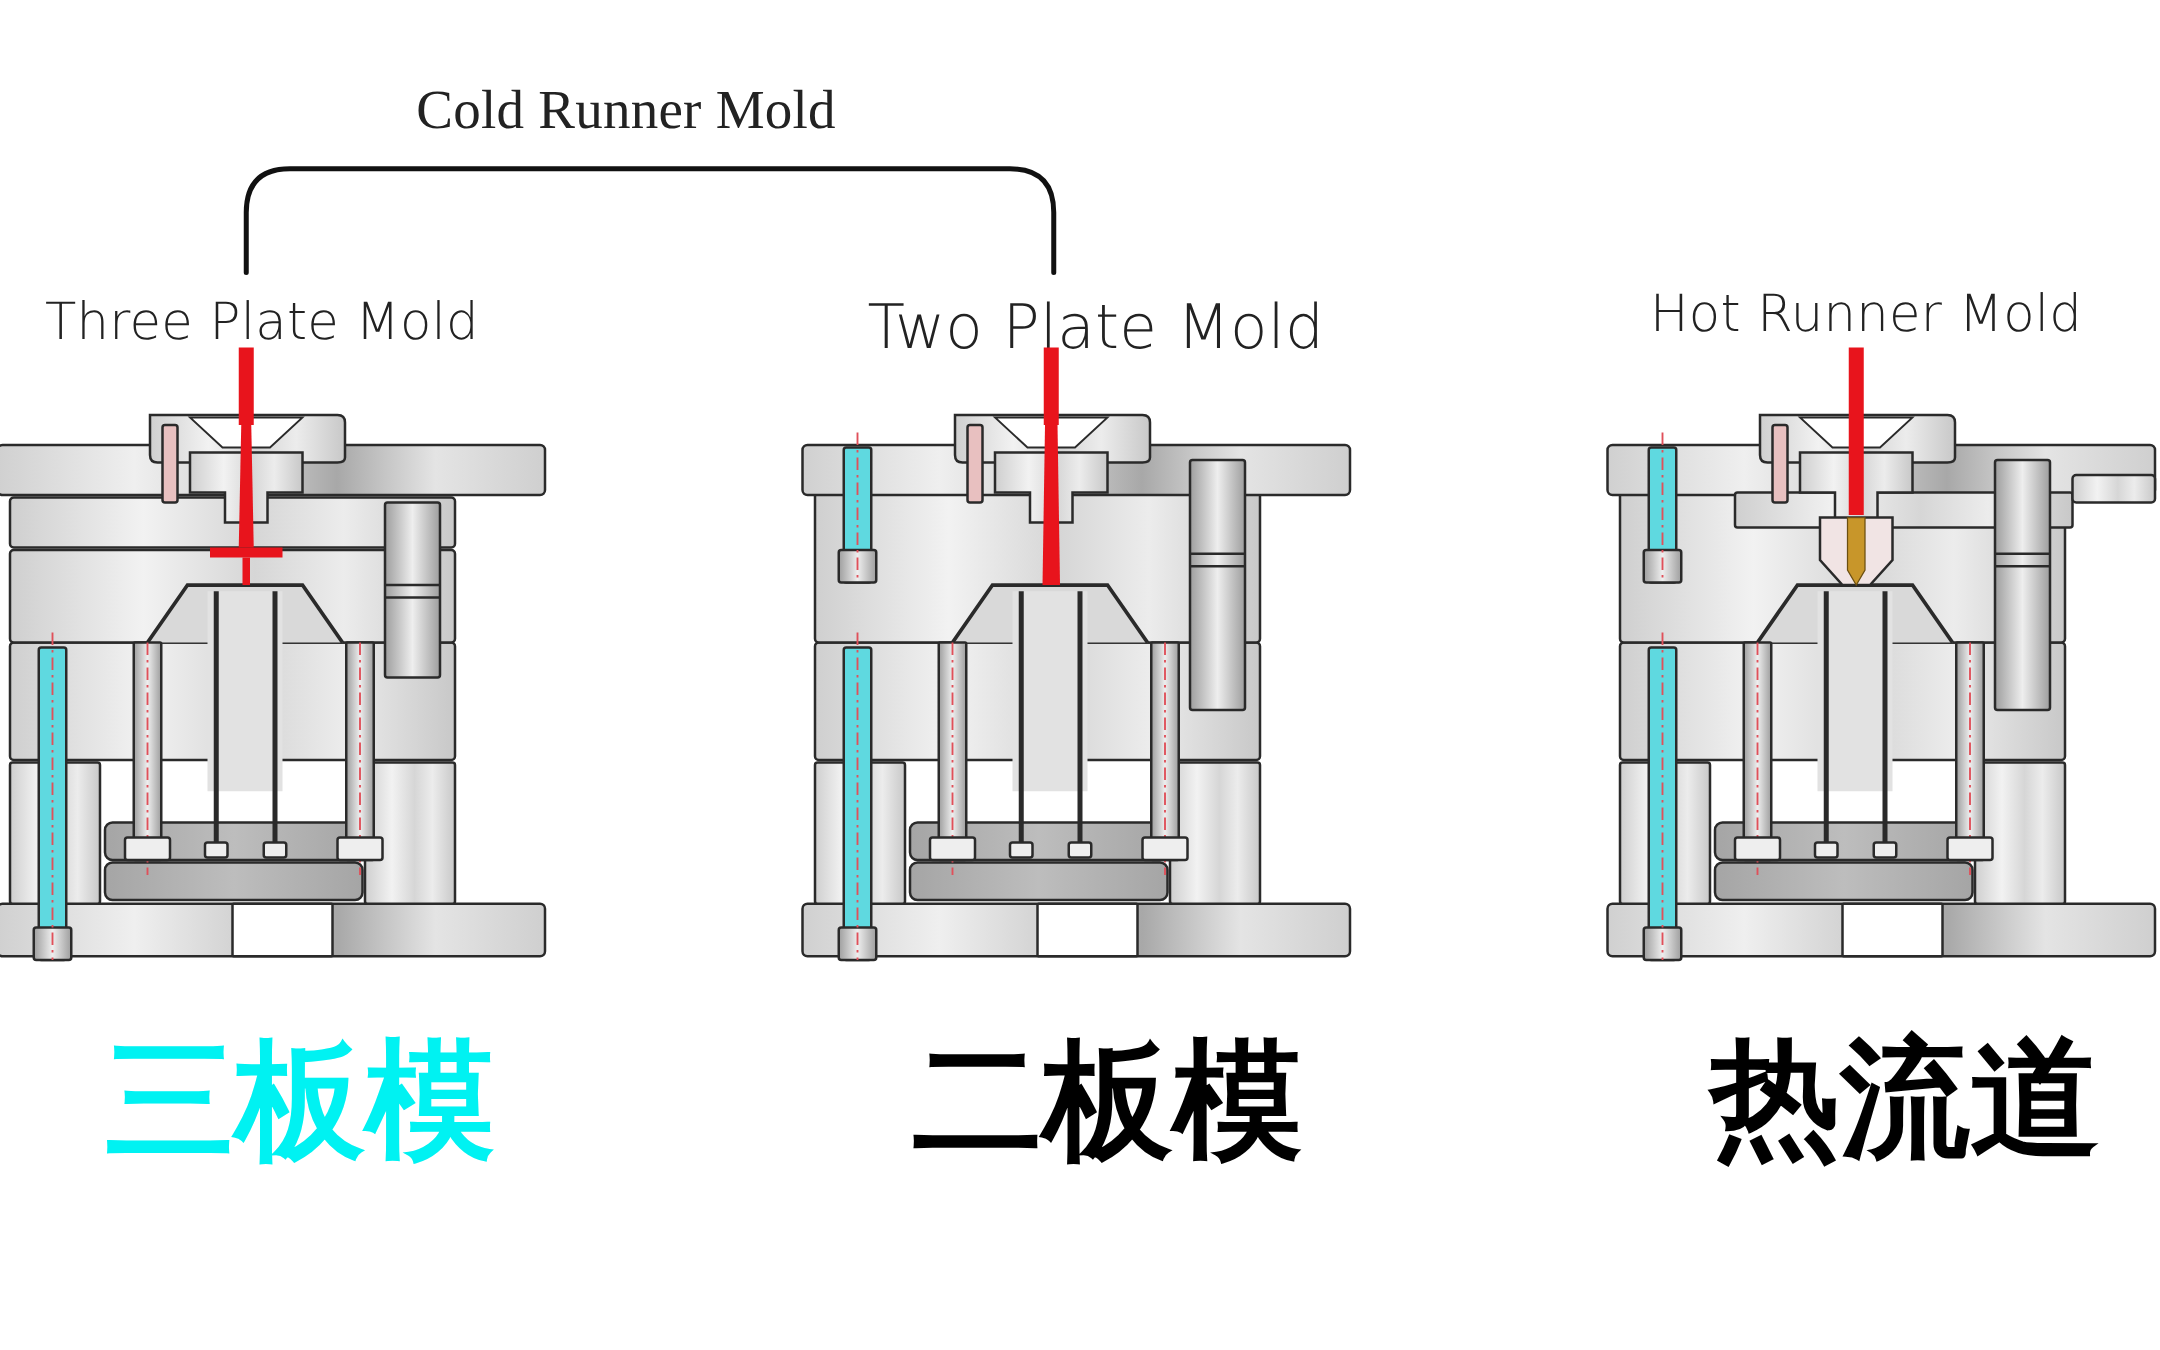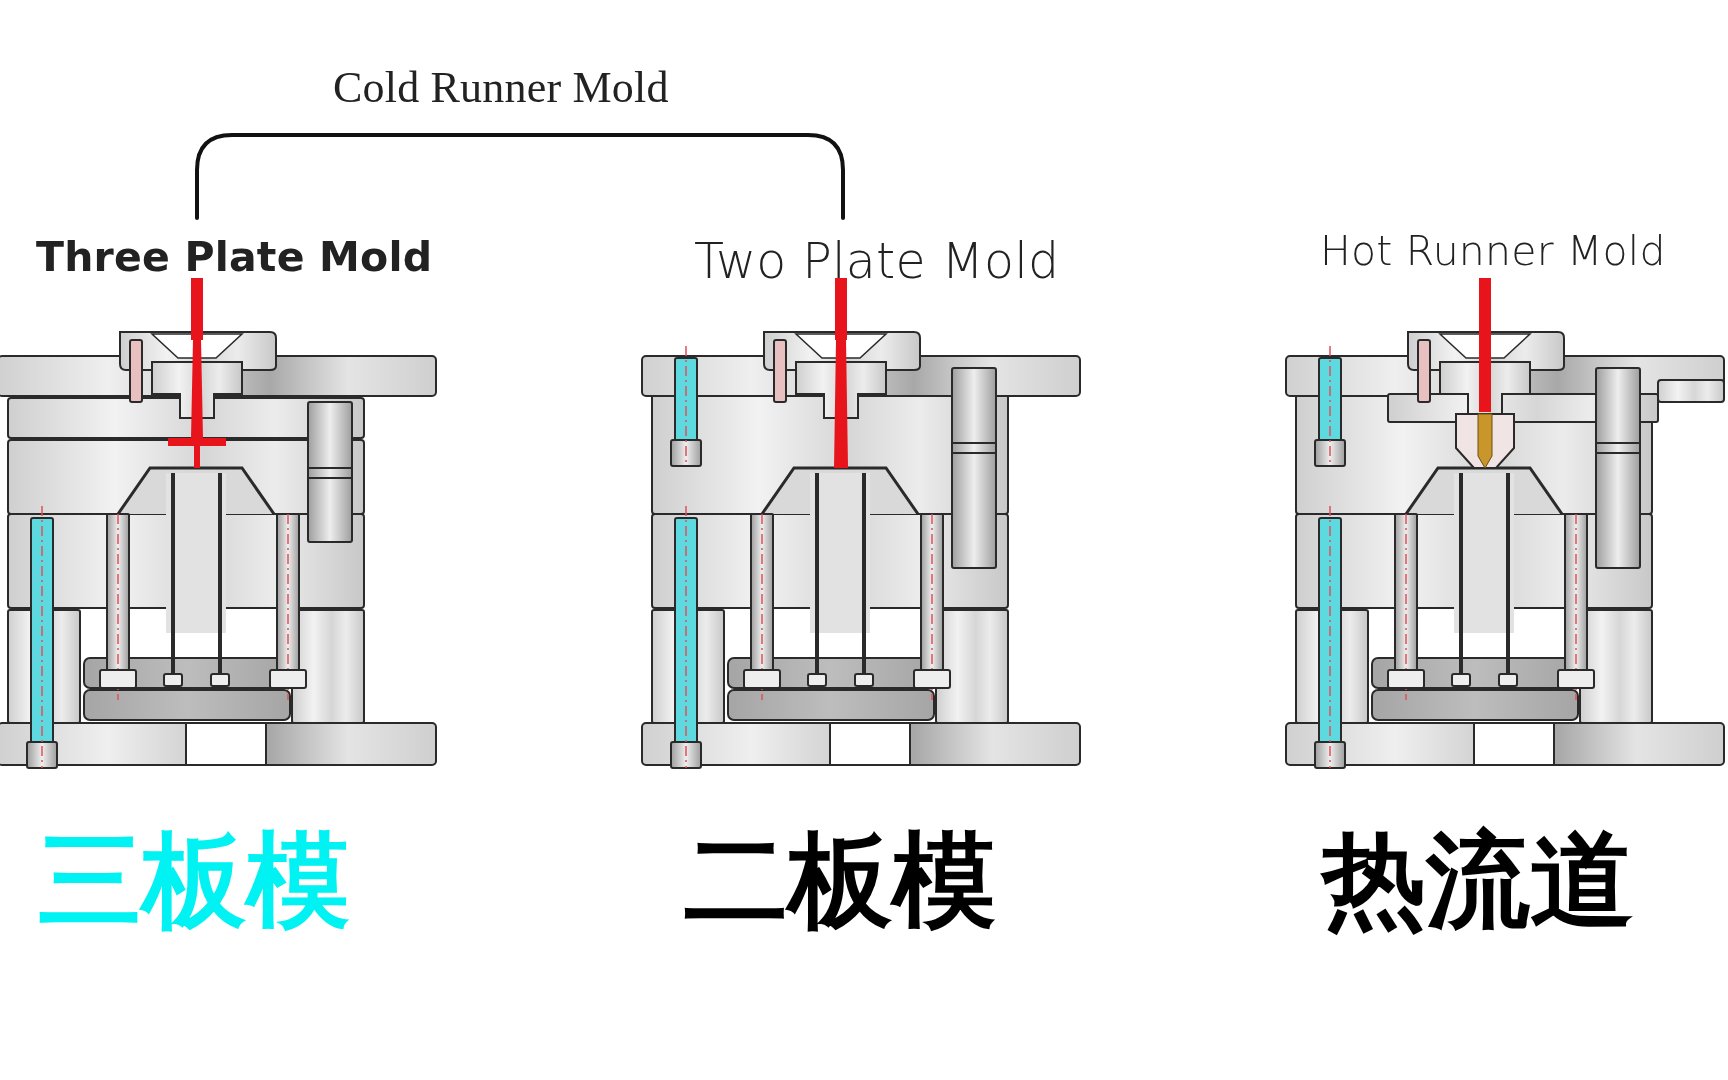--- a/index.html
+++ b/index.html
@@ -1,26 +1,26 @@
 <!DOCTYPE html>
 <html><head>
 <meta charset="utf-8">
 <style>
   html,body{margin:0;padding:0;background:#ffffff;}
   body{width:1728px;height:1080px;position:relative;overflow:hidden;font-family:"Liberation Sans","DejaVu Sans",sans-serif;}
   .lbl{position:absolute;color:#222;font-family:"DejaVu Sans","Liberation Sans",sans-serif;font-weight:300;white-space:nowrap;letter-spacing:0.2px;}
   #title-cold{left:333px;top:62px;font-size:44px;font-family:Liberation Serif, serif;}
-  #lbl-three{left:36px;top:233px;font-size:41px;font-weight:bold;}
+  #lbl-three{left:36px;top:233px;font-size:41px;}
   #lbl-two{left:694px;top:233px;font-size:49px;}
   #lbl-hot{left:1320px;top:227px;font-size:41px;}
   #bracket{position:absolute;left:0;top:0;}
-  .cn{position:absolute;font-family:"DejaVu Sans","Liberation Sans",sans-serif;font-weight:bold;font-size:104px;line-height:1;white-space:nowrap;transform:scaleY(1.0);}
+  .cn{position:absolute;font-family:"DejaVu Sans","Liberation Sans",sans-serif;font-weight:bold;font-size:104px;line-height:1;white-space:nowrap;transform:scaleY(1.0);margin-left:46px;}
   #cn-three{left:38px;top:828px;}
   #cn-two{left:684px;top:828px;}
-  #cn-hot{left:1322px;top:828px;}
+  #cn-hot{left:1322px;top:828px;font-family:Liberation Serif, serif;}
   svg.mold{position:absolute;top:318px;overflow:visible;}
   #mold-three{left:-30px;}
   #mold-two{left:614px;}
   #mold-hot{left:1258px;}
 </style>
 </head>
 <body>
 
 <svg id="bracket" width="1728" height="260">
   <path d="M197 218 L197 170 Q197 135 232 135 L808 135 Q843 135 843 170 L843 218" fill="none" stroke="#111" stroke-width="4" stroke-linecap="round"></path>

